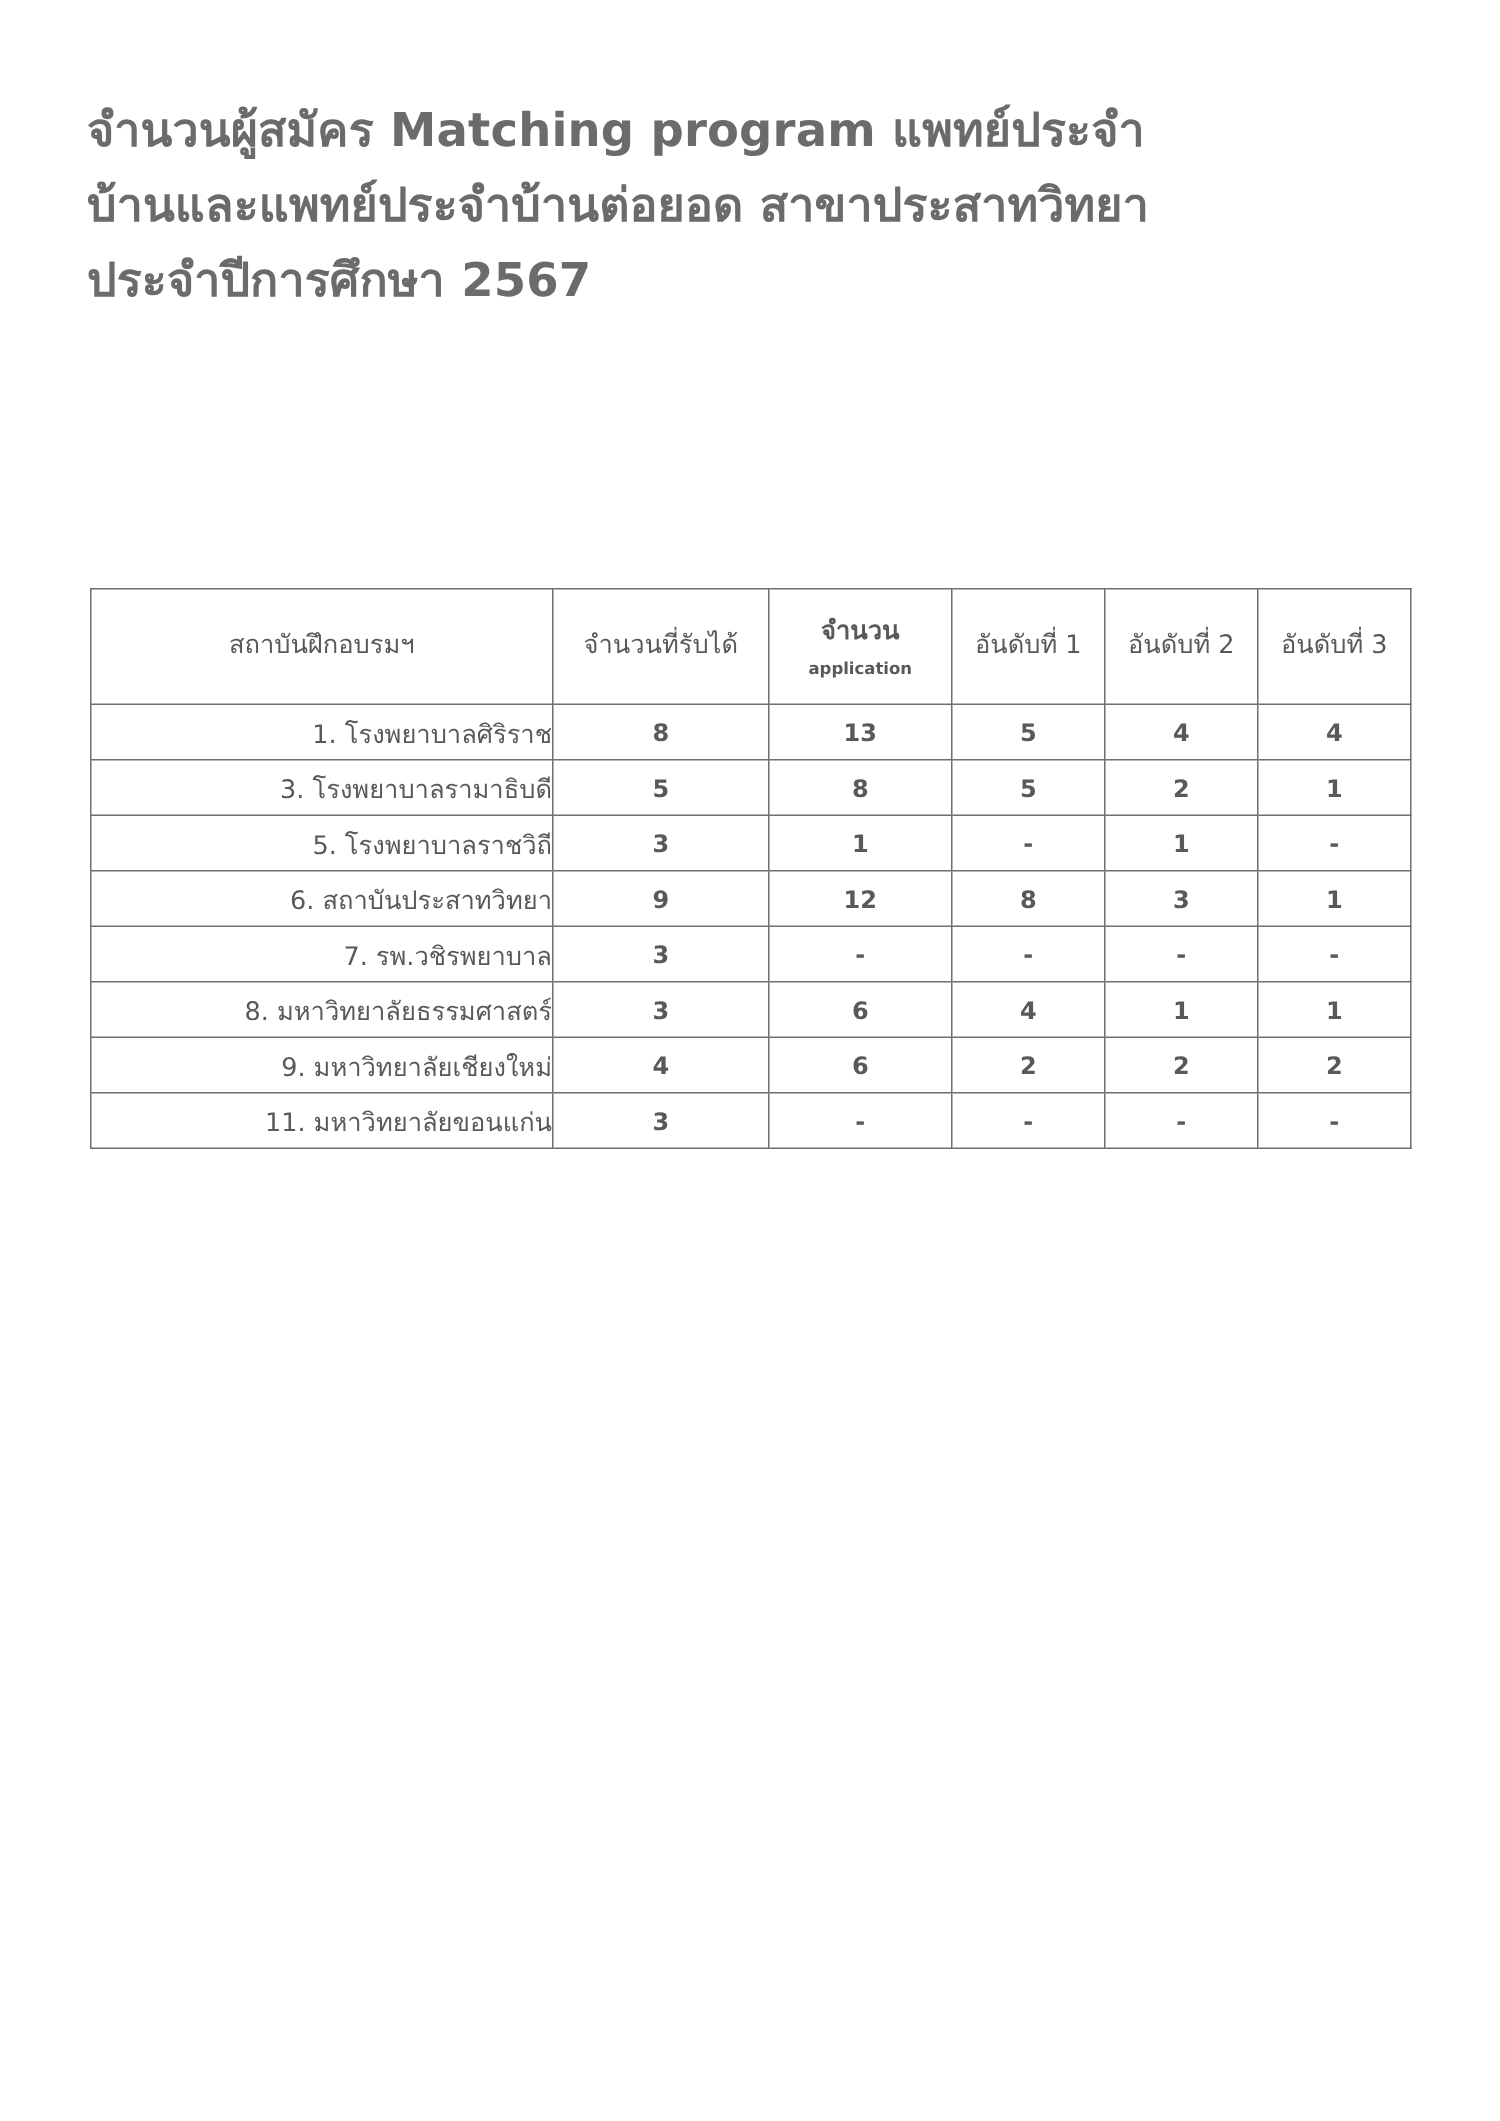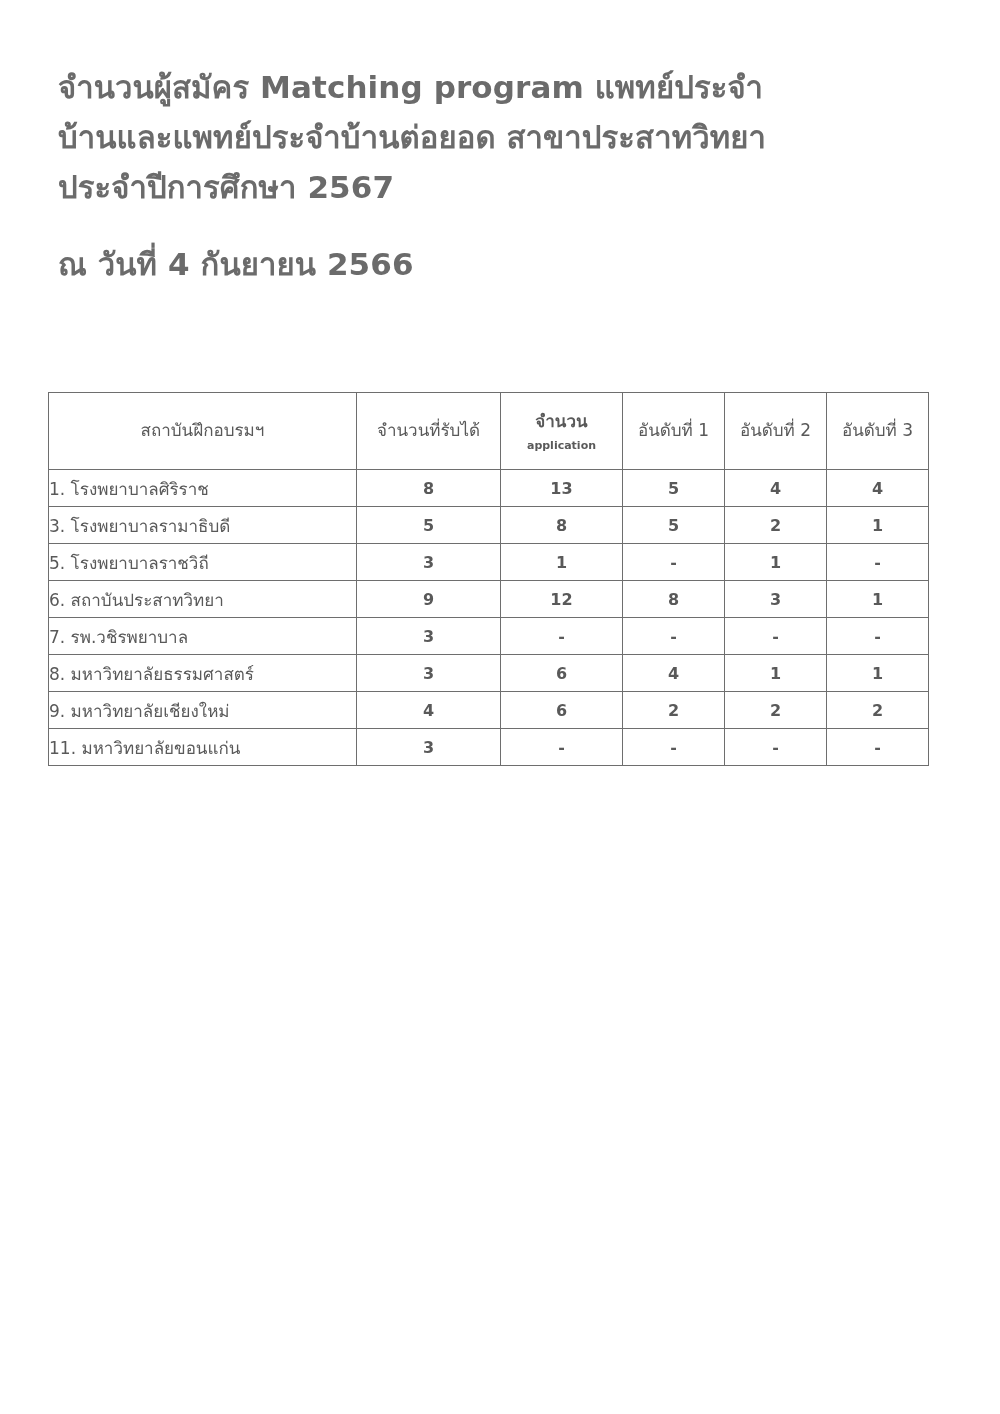--- a/index.html
+++ b/index.html
@@ -46,21 +46,21 @@
     line-height: 1.62;
     color: #6b6b6b;
     letter-spacing: 0.1px;
     margin: 0;
     padding-top: 26px;
   }
 
   
   .table-wrap {
     position: absolute;
-    left: 48px;
+    left: 60px;
     top: 392px;
     width: 880px;
   }
   table.data-table {
     border-collapse: collapse;
     width: 880px;
     table-layout: fixed;
   }
   table.data-table th,
   table.data-table td {
@@ -93,40 +93,39 @@
   thead th .hdr-latin {
     font-weight: bold;
     font-size: 11px;
   }
 
   tbody td {
     height: 36px;
     font-size: 17px;
   }
   td.inst-cell {
-    text-align: left;
+    text-align: right;
     padding-left: 9px;
     white-space: nowrap;
   }
   td.num-cell {
     text-align: center;
     font-weight: bold;
     font-size: 16px;
   }
 </style>
 </head>
 <body>
 
 <div class="page">
 
   <div class="title-block">
     <h1 class="doc-title"><span>จำนวนผู้สมัคร Matching program แพทย์ประจำ</span>
 <span>บ้านและแพทย์ประจำบ้านต่อยอด สาขาประสาทวิทยา</span>
 <span>ประจำปีการศึกษา 2567</span></h1>
-    <p class="doc-subtitle">ณ วันที่ 4 กันยายน 2566</p>
   </div>
 
   <div class="table-wrap">
     <table class="data-table">
       <colgroup>
         <col class="c-inst">
           <col class="c-cap">
           <col class="c-app">
         <col class="c-r1">
           <col class="c-r2">

